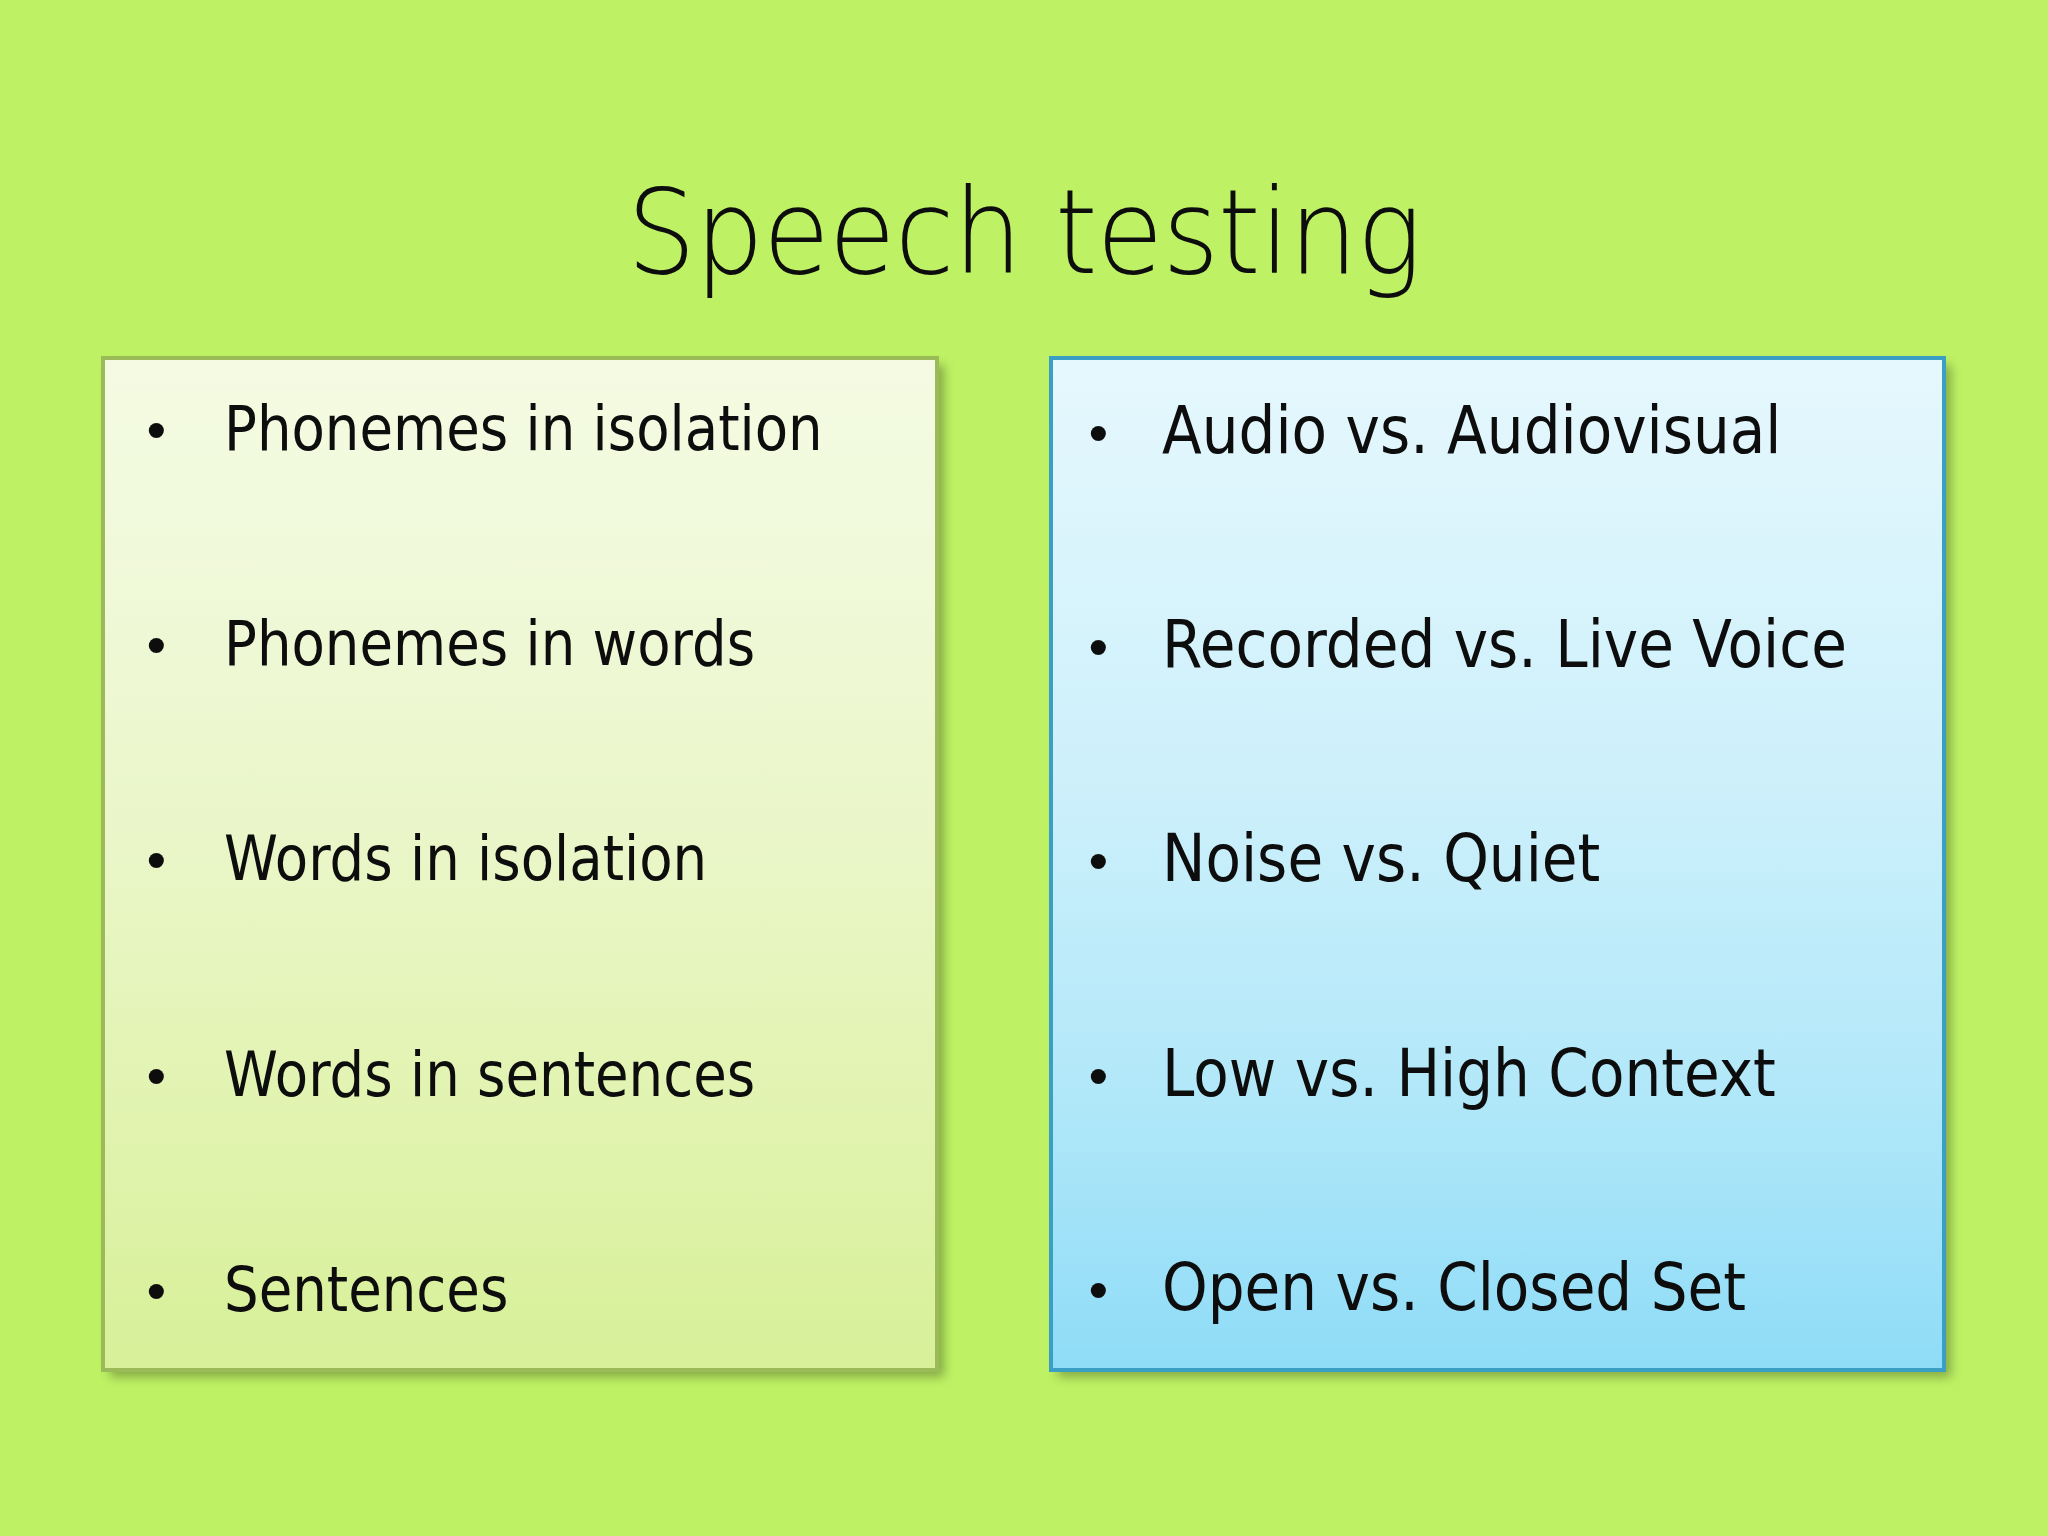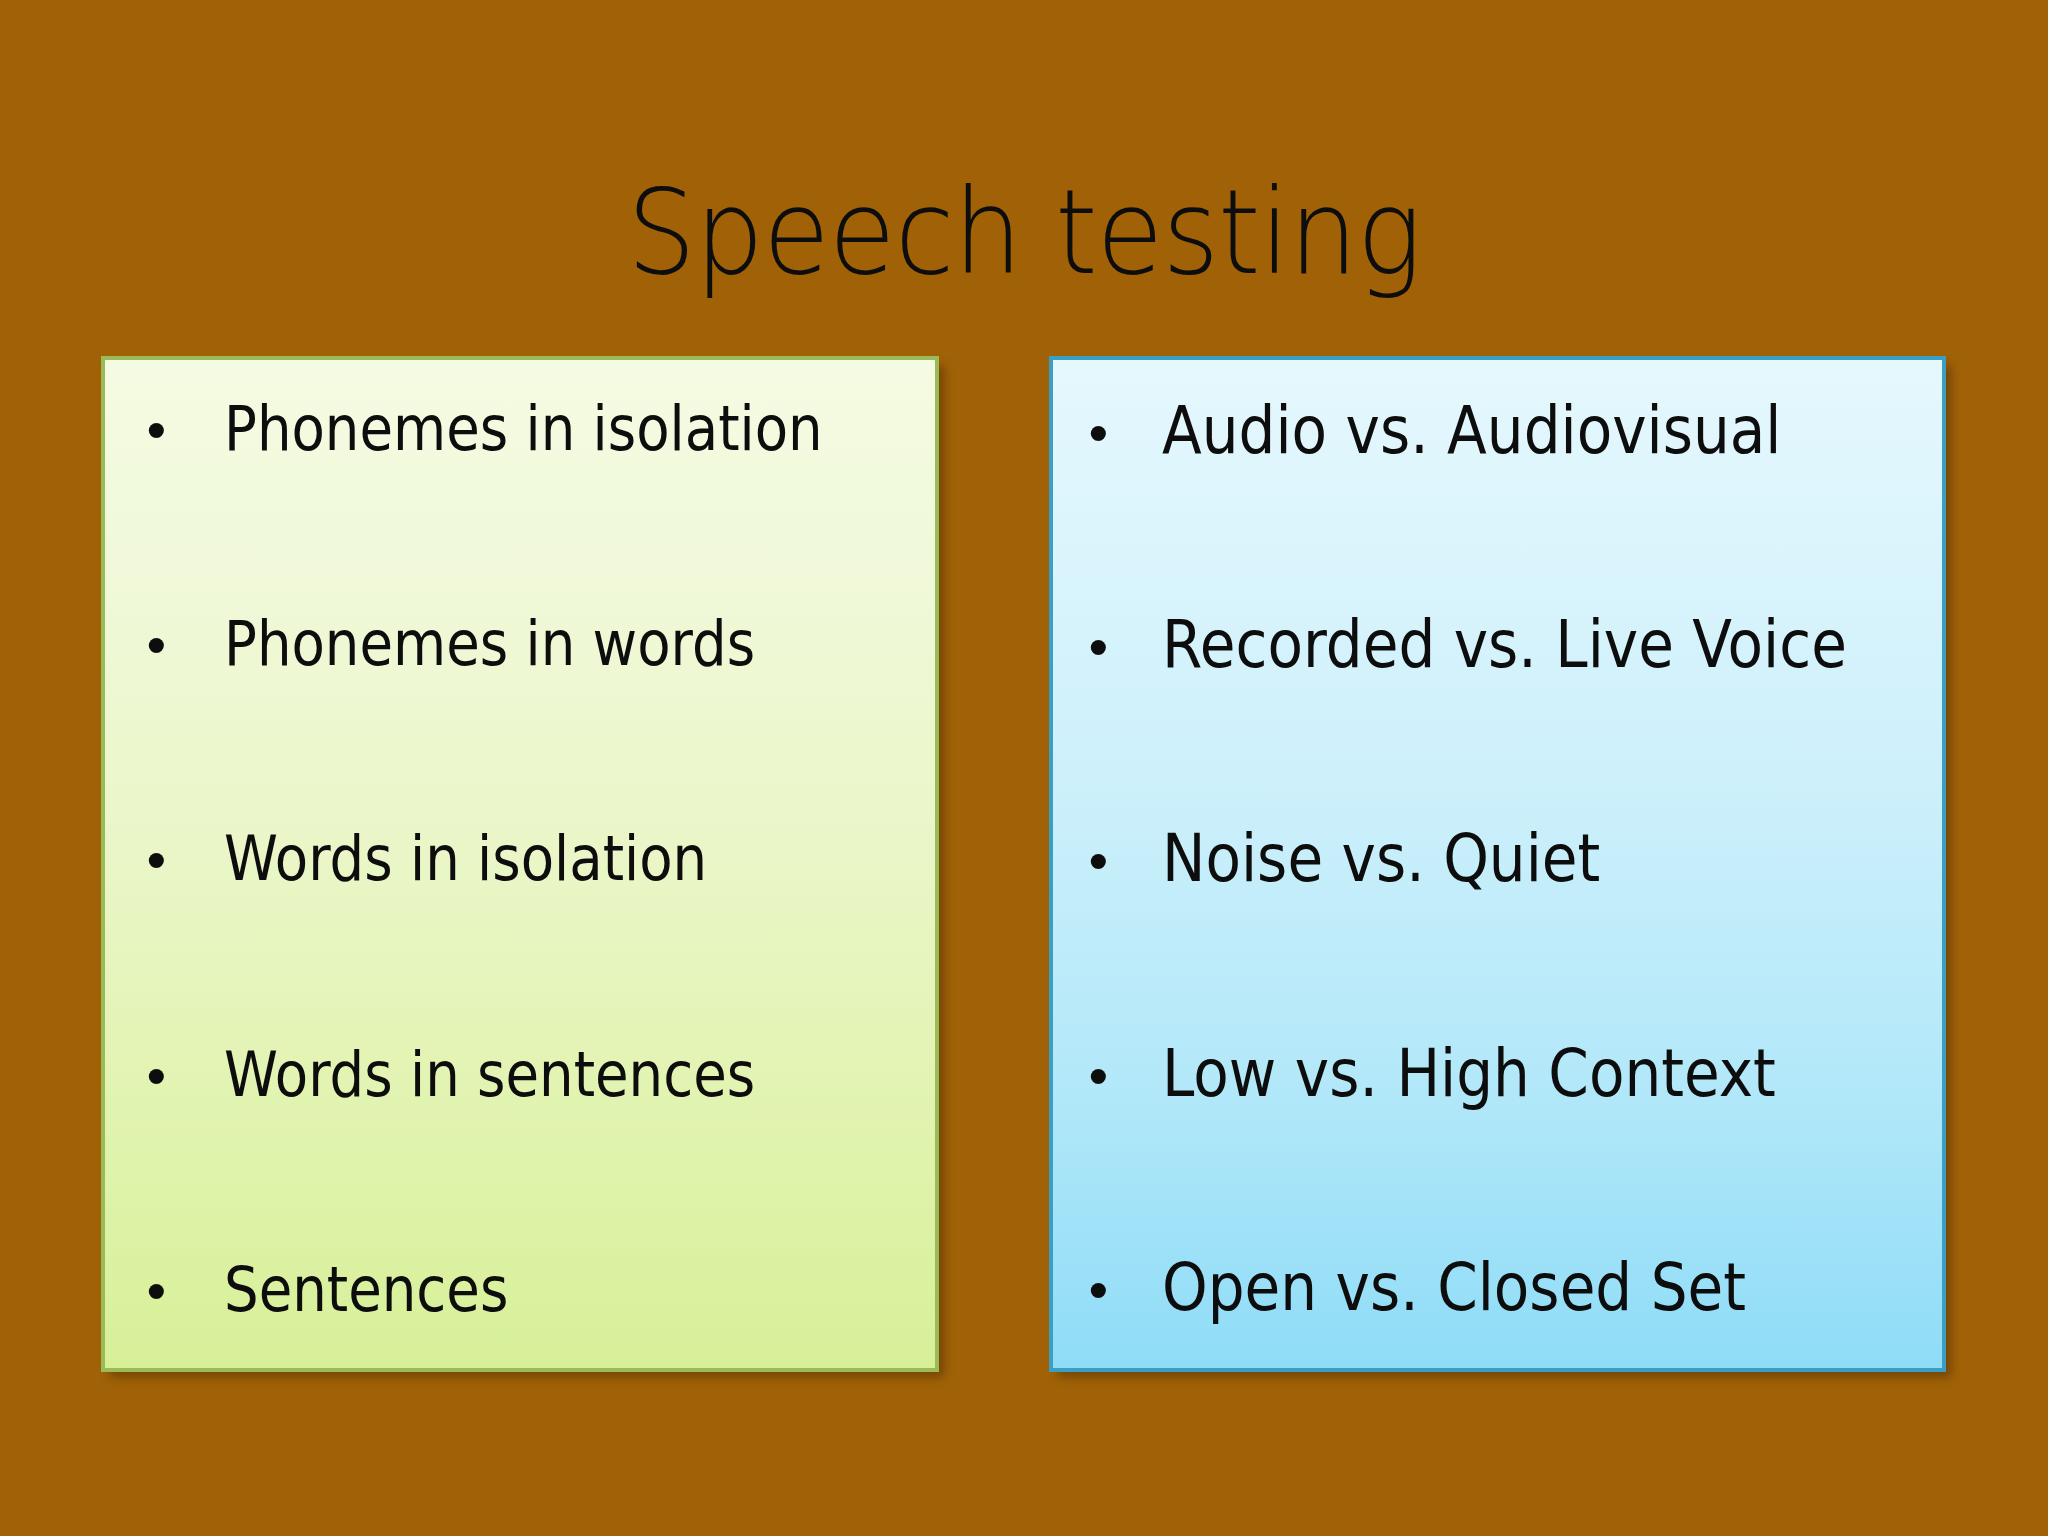--- a/index.html
+++ b/index.html
@@ -11,21 +11,21 @@
     height: 1536px;
     background: #ffffff;
     font-family: "Liberation Sans", sans-serif;
     overflow: hidden;
   }
 
   #slide {
     position: relative;
     width: 2048px;
     height: 1536px;
-    background: #a16207;
+    background: #bef264;
   }
 
   
   #slide-title {
     position: absolute;
     left: 0;
     top: 86px;
     width: 2048px;
     text-align: center;
     font-family: "DejaVu Sans", sans-serif;

